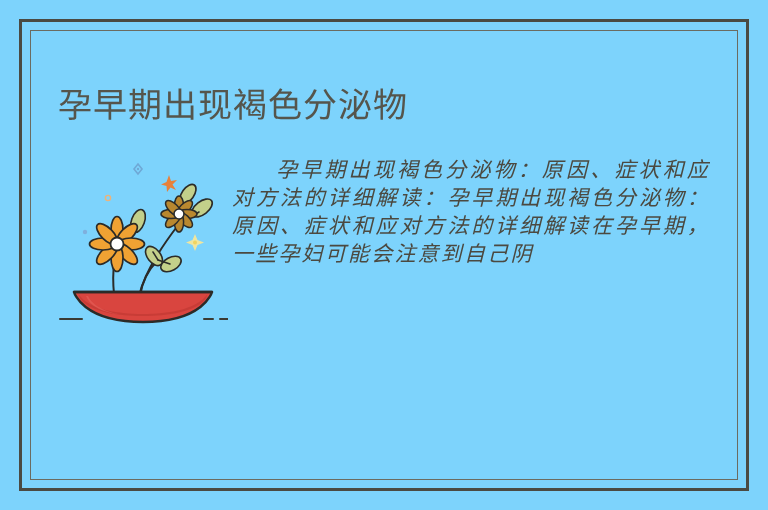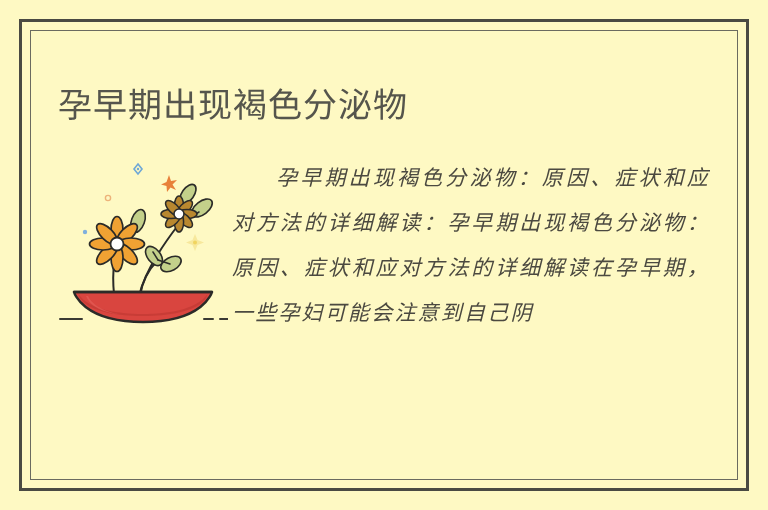--- a/index.html
+++ b/index.html
@@ -15,21 +15,21 @@
     overflow: hidden;
   }
 
   
   .card {
     position: absolute;
     left: 0;
     top: 0;
     width: 768px;
     height: 510px;
-    background: #fef9c3;
+    background: #7dd3fc;
   }
   .frame-outer {
     position: absolute;
     left: 19px;
     top: 19px;
     right: 19px;
     bottom: 19px;
     border: 3px solid #4a4a42;
     box-sizing: border-box;
   }
@@ -79,21 +79,21 @@
     display: block;
   }
 
   
   .body-text {
     flex: 1 1 auto;
     margin-left: 4px;
     padding-top: 16px;
     font-family: "DejaVu Serif", "Liberation Serif", serif;
     font-size: 21px;
-    line-height: 45px;
+    line-height: 28px;
     letter-spacing: 2.2px;
     color: #4b4940;
     text-align: justify;
     text-justify: inter-character;
     text-indent: 20px;
     font-style: italic;
     word-break: break-all;
     max-height: 250px;
     overflow: hidden;
   }

